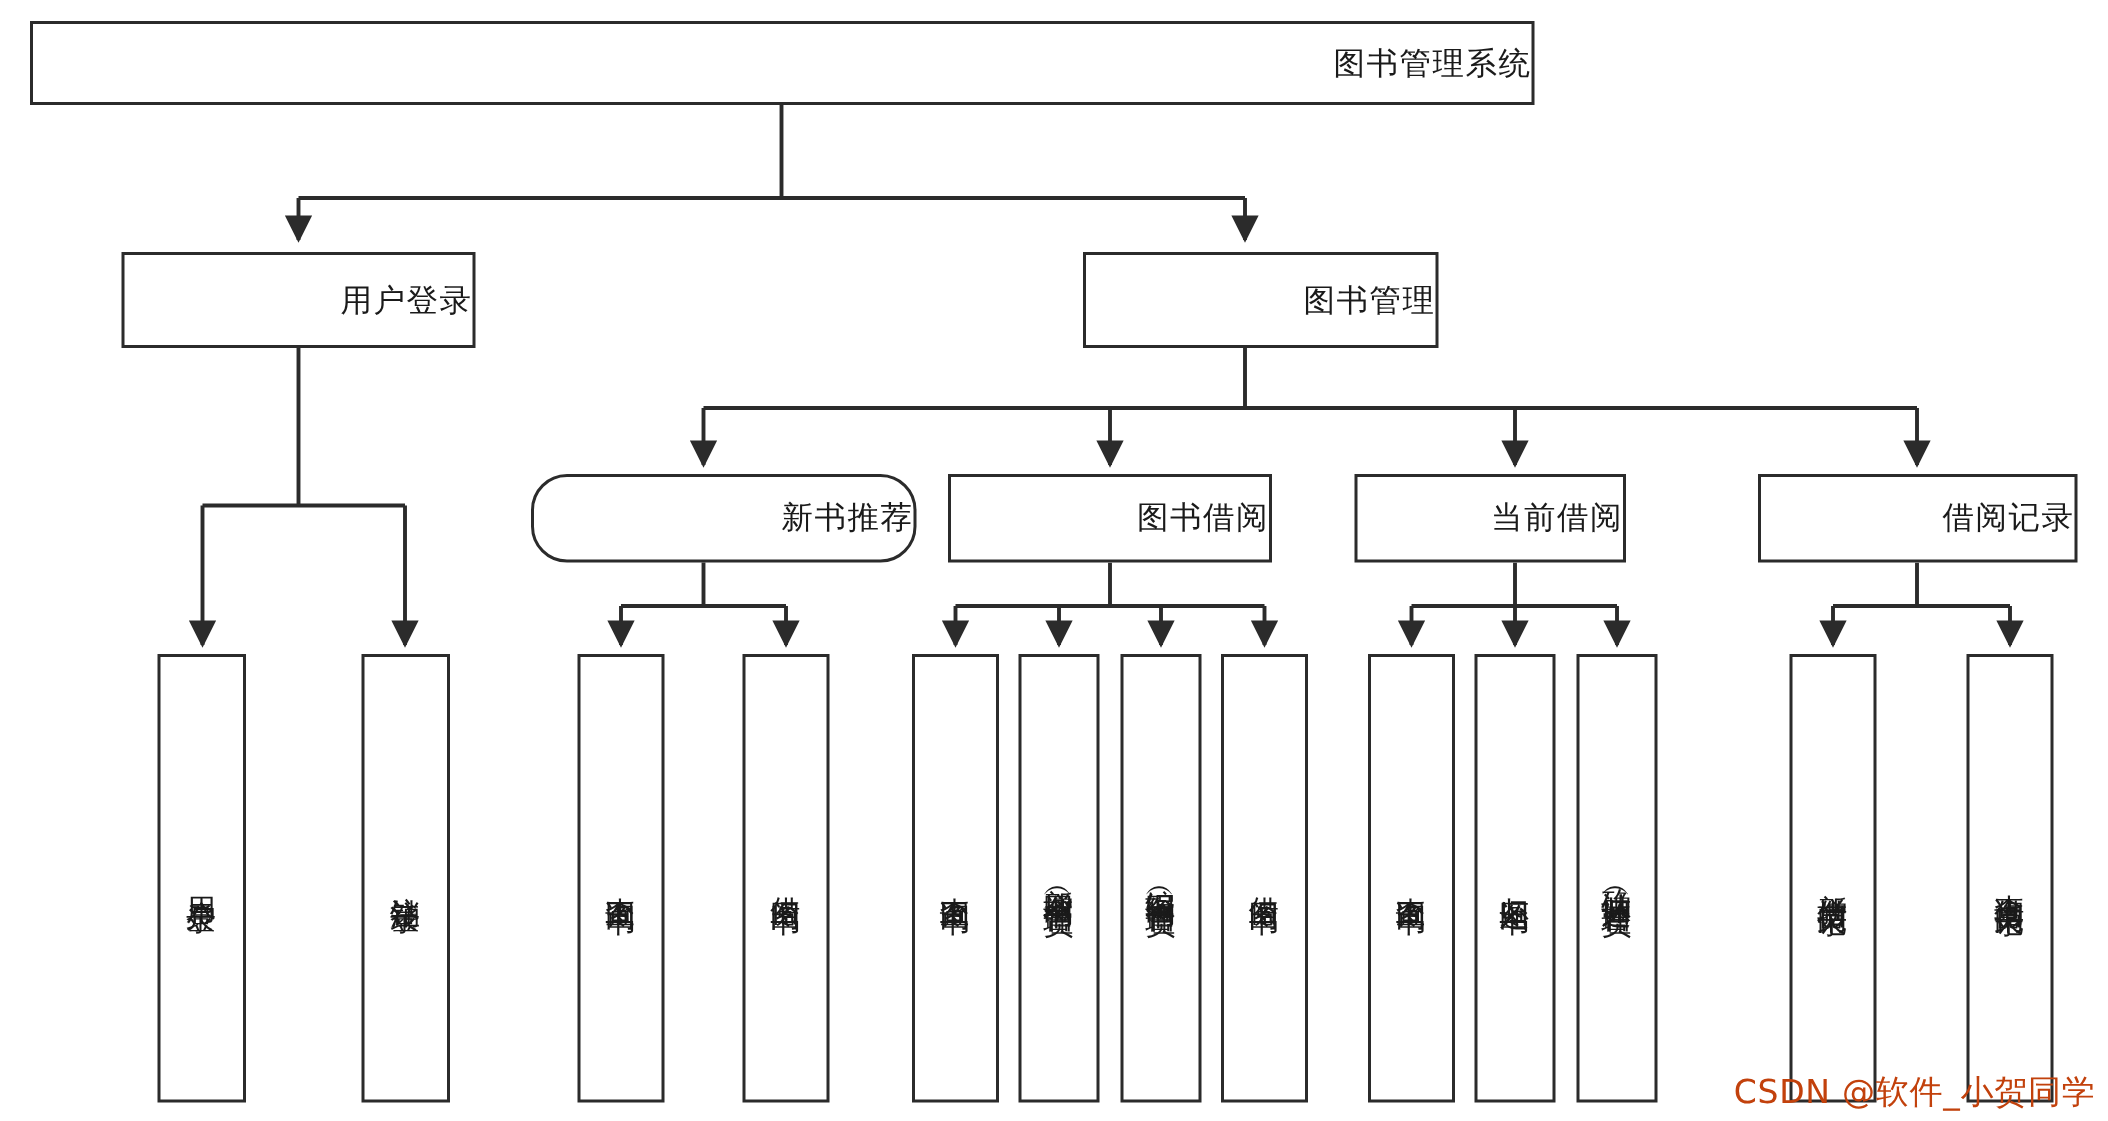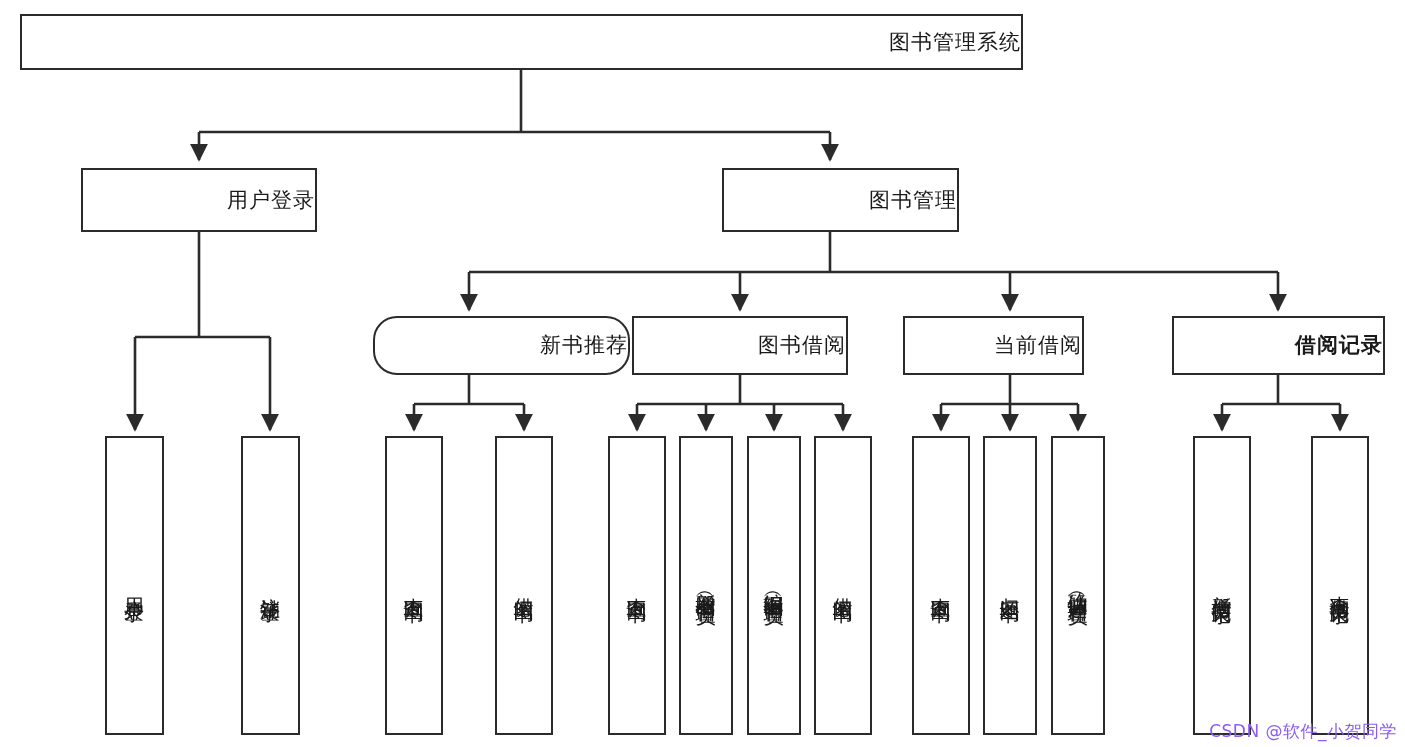--- a/index.html
+++ b/index.html
@@ -61,22 +61,22 @@
     left: 0;
     top: 0;
     width: 1405px;
     height: 747px;
     pointer-events: none;
   }
   .watermark {
     position: absolute;
     right: 8px;
     bottom: 4px;
-    font-size: 17px;
-    color: #8b5cf6;
+    font-size: 22px;
+    color: #c2410c;
     letter-spacing: 0.5px;
     white-space: nowrap;
     text-align: center;
   }
 </style>
 </head>
 <body>
 
 <div id="canvas">
 
@@ -135,33 +135,33 @@
   </div>
 
   <div class="node horiz" style="left:81px; top:168px; width:236px; height:64px;">
     <span>用户登录</span>
   </div>
 
   <div class="node horiz" style="left:711px; top:168px; width:237px; height:64px;margin-left:11px;">
     <span>图书管理</span>
   </div>
 
-  <div class="node horiz" style="left:373px; top:316px; width:257px; height:59px;border-radius:24px;">
+  <div class="node horiz" style="left:354px; top:316px; width:257px; height:59px;border-radius:24px;">
     <span>新书推荐</span>
   </div>
 
   <div class="node horiz" style="left:632px; top:316px; width:216px; height:59px;font-family:Liberation Serif, serif;">
     <span>图书借阅</span>
   </div>
 
   <div class="node horiz" style="left:903px; top:316px; width:181px; height:59px;">
     <span>当前借阅</span>
   </div>
 
-  <div class="node horiz" style="left:1172px; top:316px; width:213px; height:59px;font-weight:bold;">
+  <div class="node horiz" style="left:1172px; top:316px; width:213px; height:59px;">
     <span>借阅记录</span>
   </div>
 
   <div class="leaf" style="left:105px; top:436px; width:59px; height:299px;">
     <span class="vtext">用户登录</span>
   </div>
 
   <div class="leaf" style="left:241px; top:436px; width:59px; height:299px;">
     <span class="vtext">注销登录</span>
   </div>

